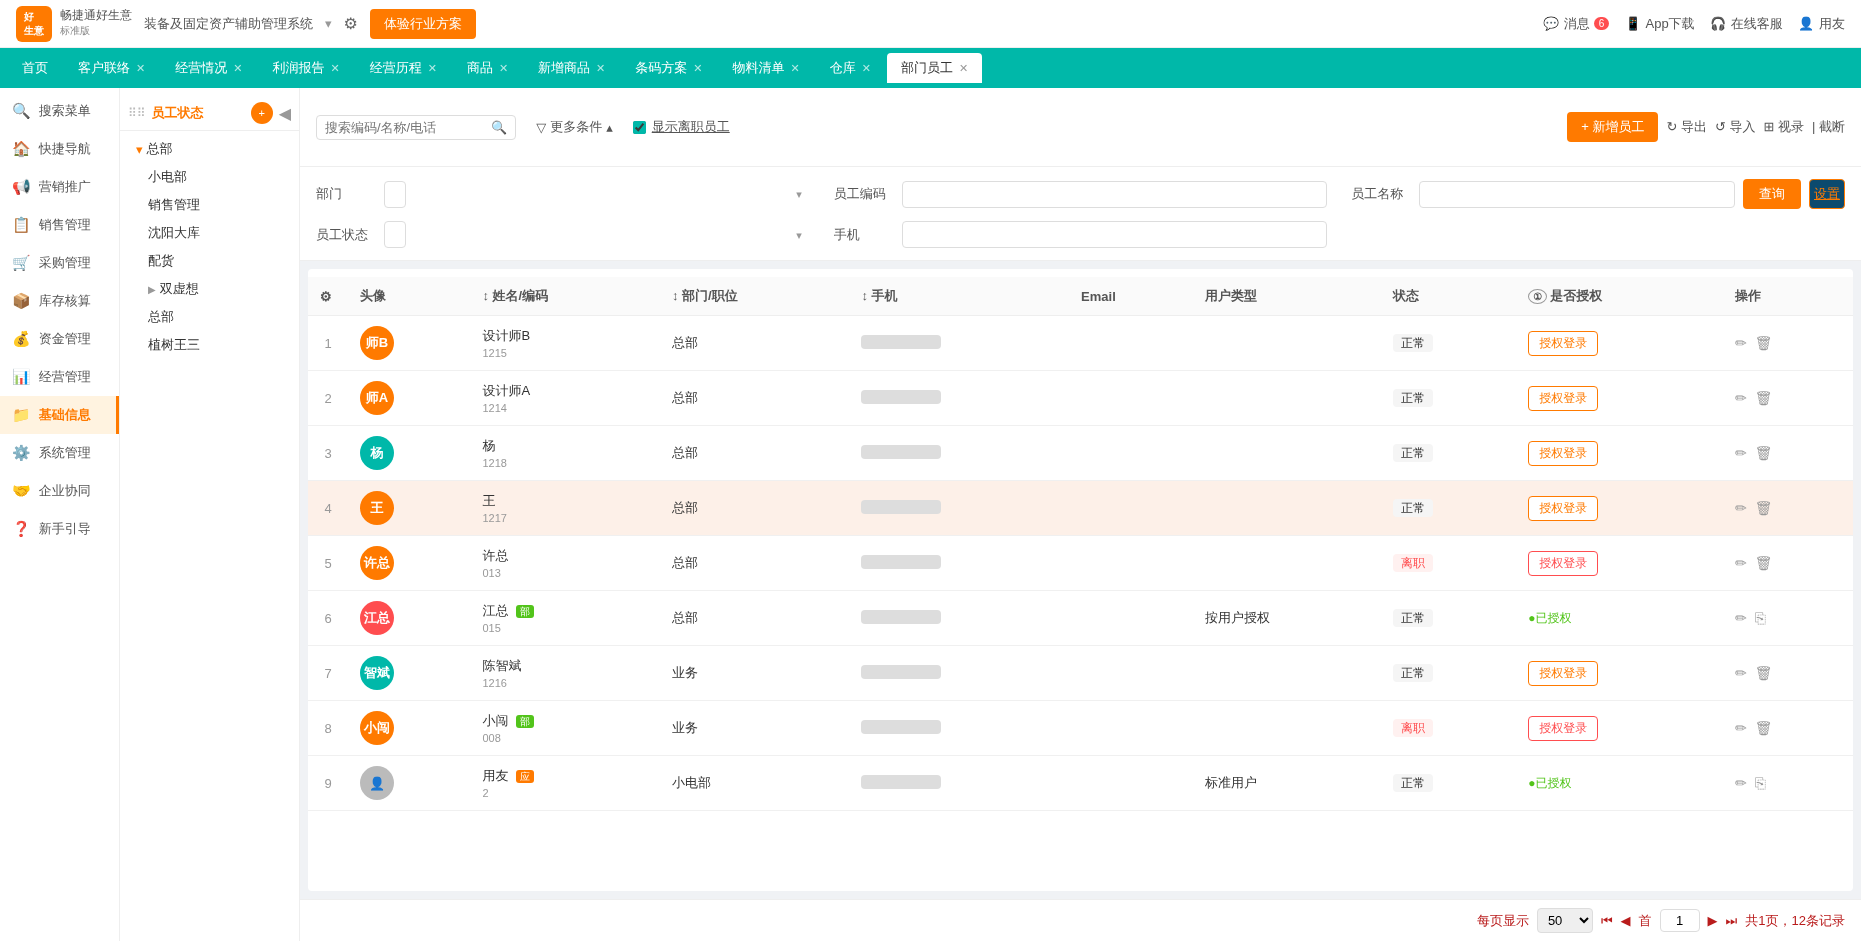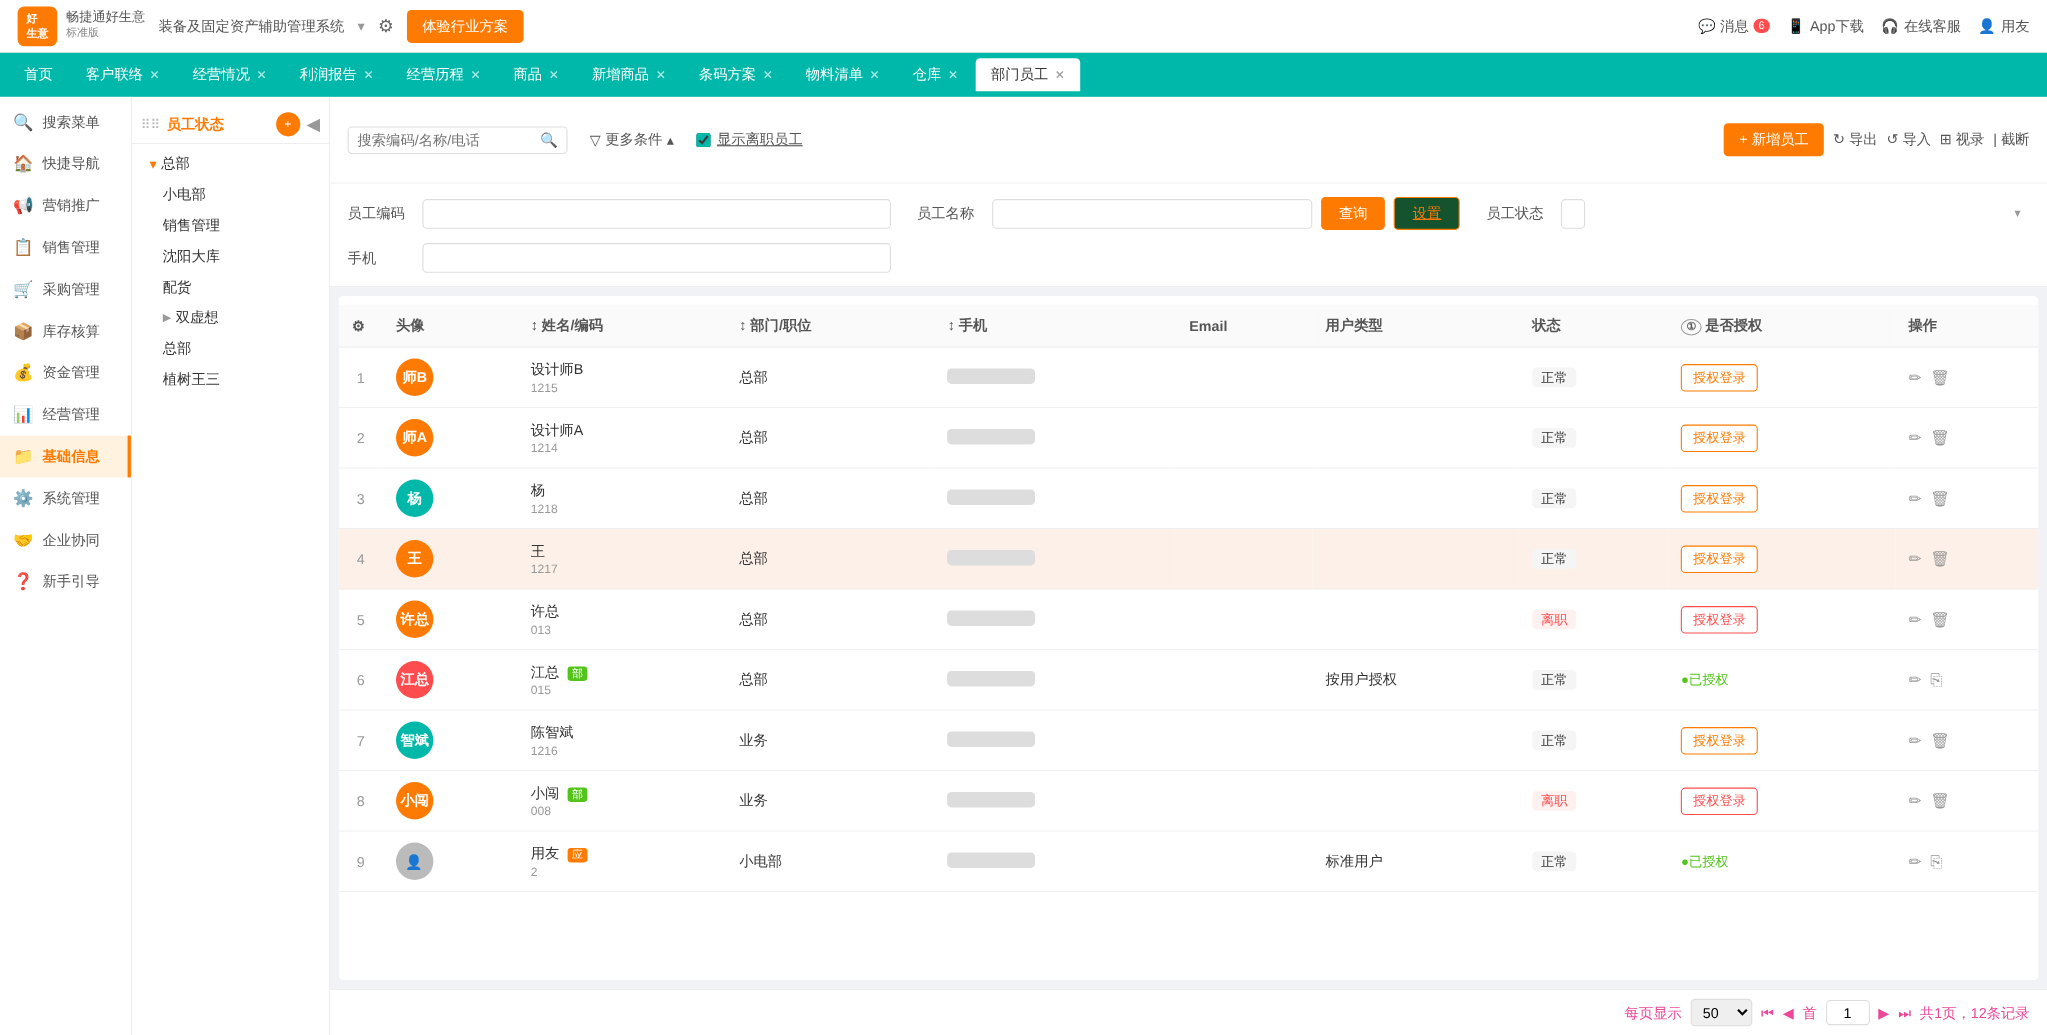--- a/index.html
+++ b/index.html
@@ -127,21 +127,21 @@
       font-size: 13px;
       outline: none;
       background: white;
       cursor: pointer;
       appearance: none;
     }
     .select-wrap { flex: 1; position: relative; }
     .select-wrap::after { content: '▾'; position: absolute; right: 8px; top: 50%; transform: translateY(-50%); color: #999; pointer-events: none; font-size: 11px; }
     .filter-actions { display: flex; gap: 8px; }
     .query-btn { background: #ff7a00; color: white; padding: 5px 16px; border-radius: 4px; border: none; cursor: pointer; font-size: 13px; }
-    .reset-btn { background: #14532d; color: #ff7a00; padding: 5px 16px; border-radius: 4px; border: 1px solid #ff7a00; cursor: pointer; font-size: 13px; text-decoration: underline; }
+    .reset-btn { background: #0c4a6e; color: #ff7a00; padding: 5px 4px; border-radius: 4px; border: 1px solid #ff7a00; cursor: pointer; font-size: 13px; text-decoration: underline; }
 
     
     .table-container { flex: 1; overflow: auto; padding: 8px 0; background: #fff; margin: 8px; border-radius: 4px; }
     table { width: 100%; border-collapse: collapse; }
     th {
       background: #fafafa;
       padding: 10px 12px;
       text-align: left;
       font-size: 13px;
       color: #555;
@@ -183,21 +183,21 @@
     .pagination {
       background: #fff;
       padding: 8px 16px;
       display: flex;
       align-items: center;
       gap: 8px;
       font-size: 13px;
       border-top: 1px solid #eee;
       justify-content: flex-end;
     }
-    .pagination span { color: #ec4899; }
+    .pagination span { color: #b91c1c; }
     .page-input { border: 1px solid #ddd; border-radius: 4px; padding: 3px 6px; width: 40px; text-align: center; font-size: 13px; }
     .per-page-select { border: 1px solid #ddd; border-radius: 4px; padding: 3px 6px; font-size: 13px; }
 
     
     .main-sidebar {
       width: 120px;
       background: white;
       border-right: 1px solid #eee;
       flex-shrink: 0;
       padding-top: 4px;
@@ -372,20 +372,28 @@
           <button class="add-btn">+ 新增员工</button>
           <span class="toolbar-action">↻ 导出</span>
           <span class="toolbar-action">↺ 导入</span>
           <span class="toolbar-action">⊞ 视录</span>
           <span class="toolbar-action">| 截断</span>
         </div>
       </div>
 
       <div class="filter-section">
         <div class="filter-row">
+          <span class="filter-label">部门</span>
+          <div class="select-wrap">
+            <select class="filter-select">
+              <option value=""></option>
+            </select>
+          </div>
+        </div>
+        <div class="filter-row">
           <span class="filter-label">员工编码</span>
           <input class="filter-input" type="text" style="">
         </div>
         <div class="filter-row">
           <span class="filter-label">员工名称</span>
           <input class="filter-input" type="text" style="">
           <div class="filter-actions">
             <button class="query-btn">查询</button>
             <button class="reset-btn">设置</button>
           </div>

